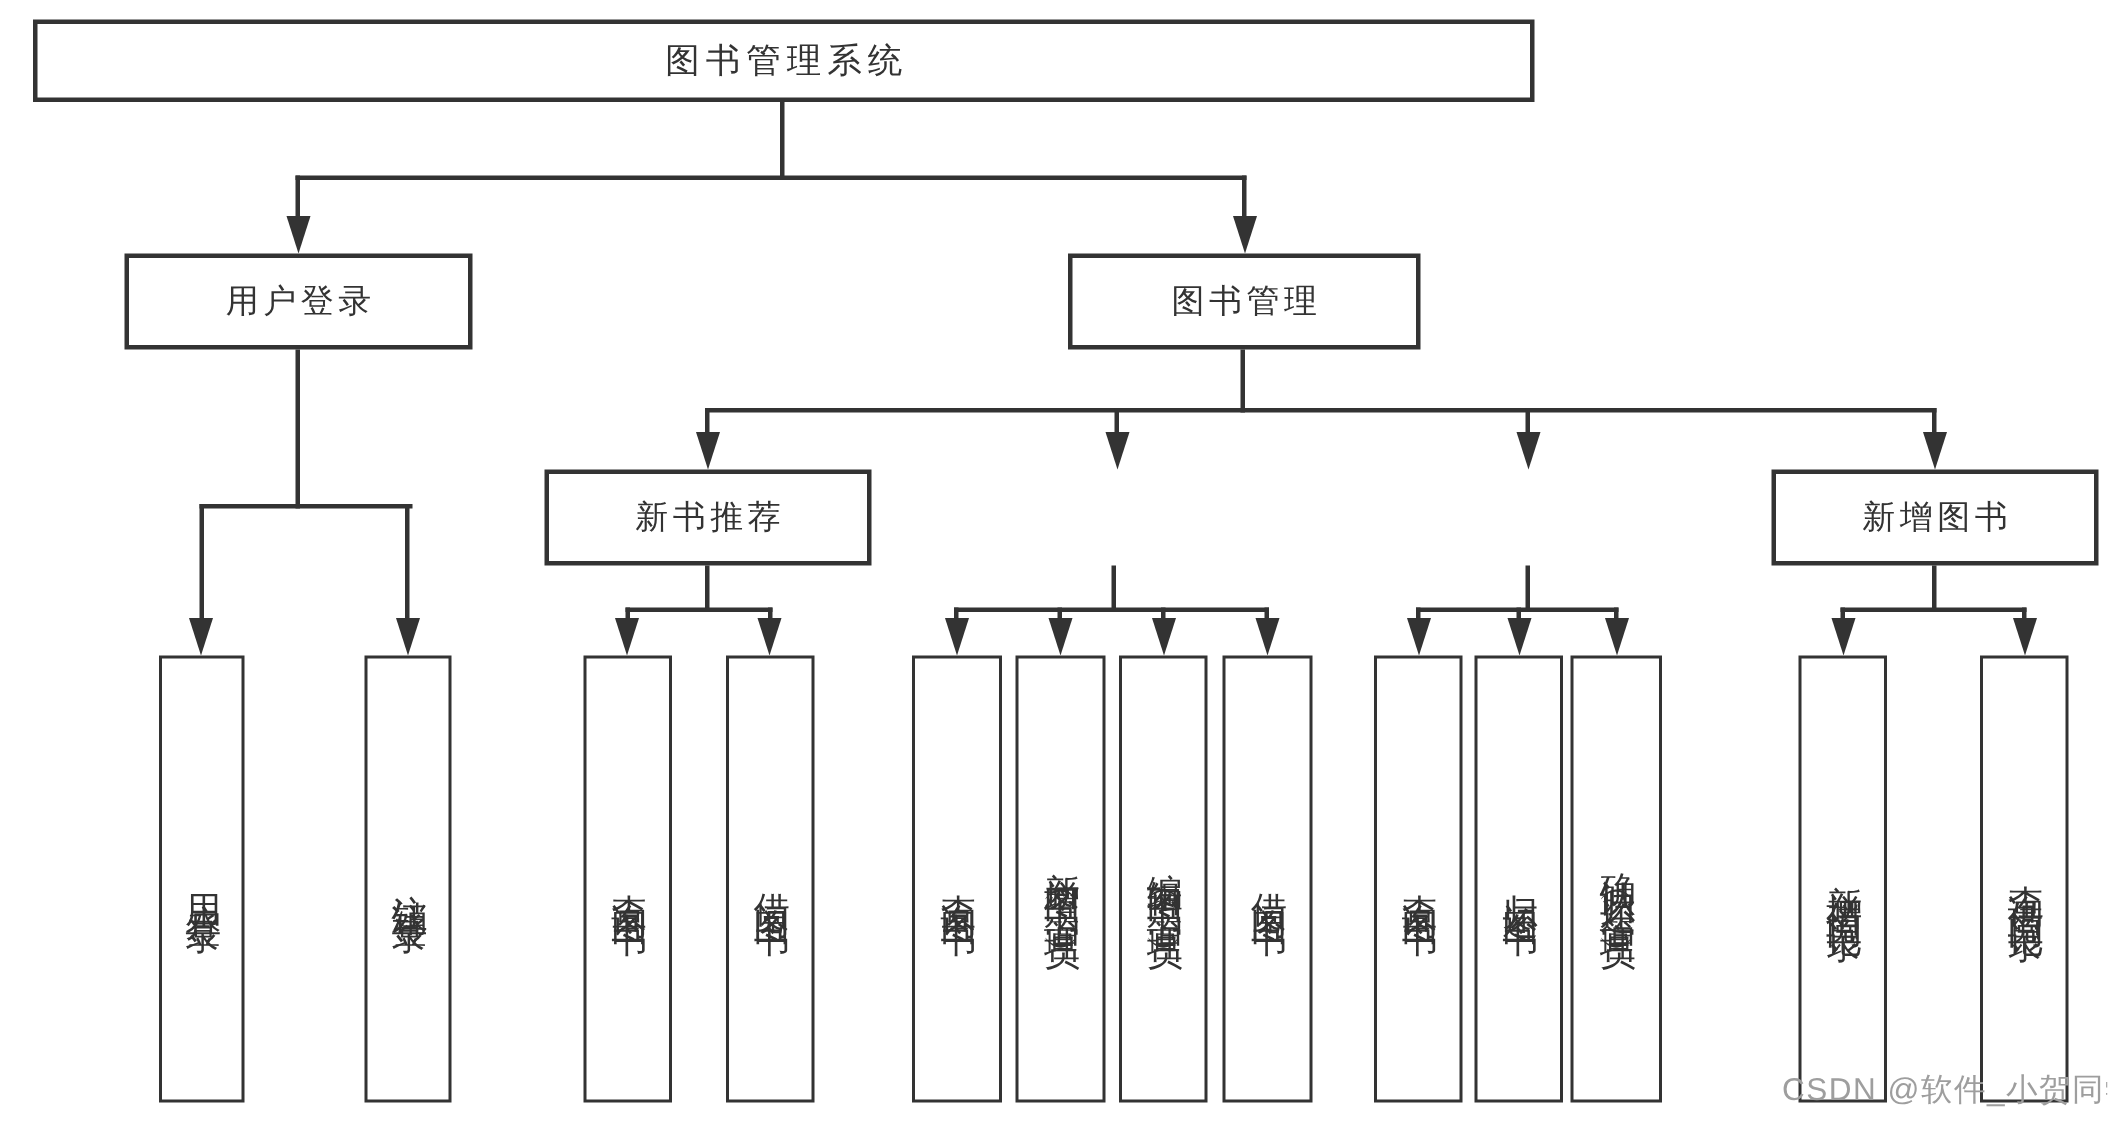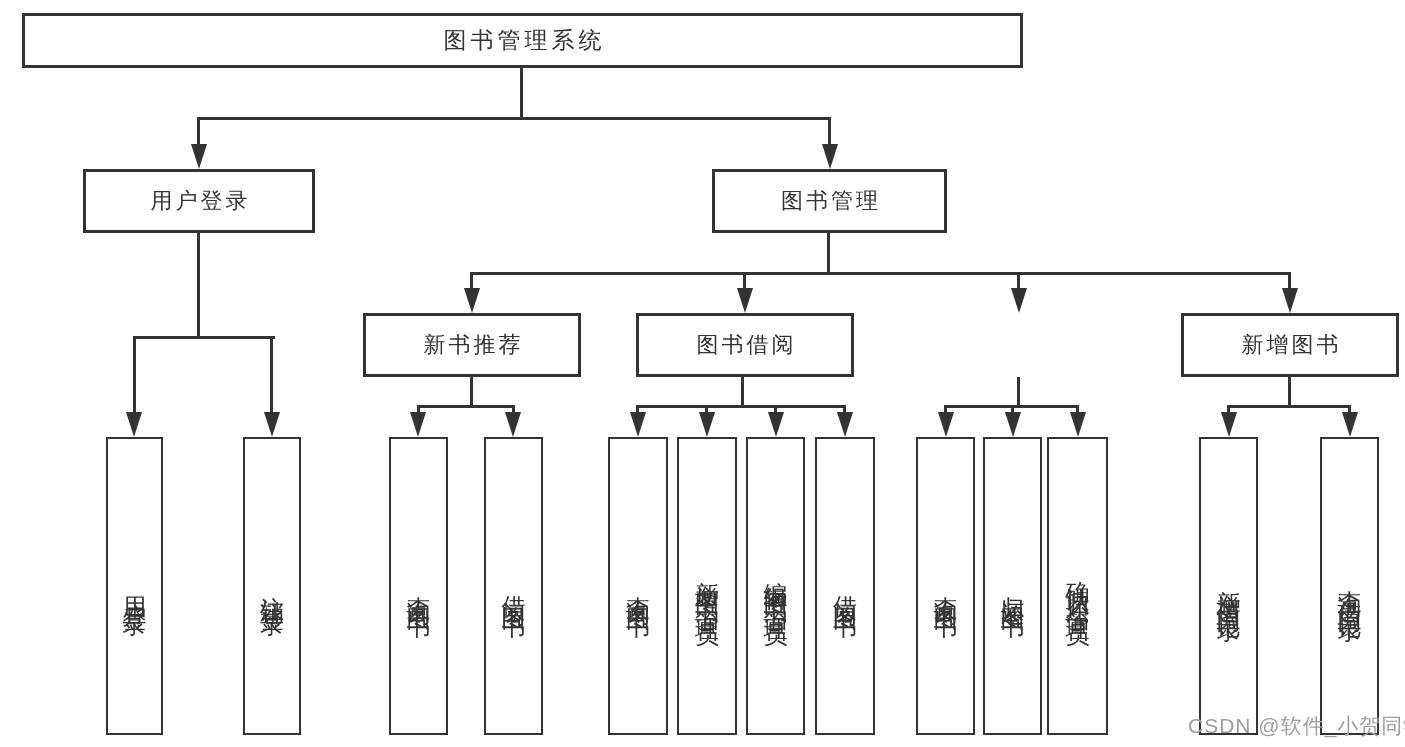--- a/index.html
+++ b/index.html
@@ -67,23 +67,20 @@
   <div class="arrow" style="left:464px;top:288px;"></div>
   <div class="vline" style="left:743px;top:272px;height:20px;"></div>
   <div class="arrow" style="left:737px;top:288px;"></div>
   <div class="vline" style="left:1017px;top:272px;height:20px;"></div>
   <div class="arrow" style="left:1011px;top:288px;"></div>
   <div class="vline" style="left:1288px;top:272px;height:20px;"></div>
   <div class="arrow" style="left:1282px;top:288px;"></div>
 
   <div class="node" style="left:363px;top:313px;width:218px;height:64px;">
     <span class="hlabel">新书推荐</span>
-  </div>
-  <div class="node" style="left:636px;top:313px;width:218px;height:64px;">
-    <span class="hlabel">图书借阅</span>
   </div>
   <div class="node" style="left:1181px;top:313px;width:218px;height:64px;">
     <span class="hlabel">新增图书</span>
   </div>
 
   <div class="vline" style="left:470px;top:377px;height:31px;"></div>
   <div class="hline" style="left:417px;top:405px;width:98px;"></div>
   <div class="vline" style="left:417px;top:405px;height:12px;"></div>
   <div class="arrow" style="left:410px;top:412px;"></div>
   <div class="vline" style="left:512px;top:405px;height:12px;"></div>

